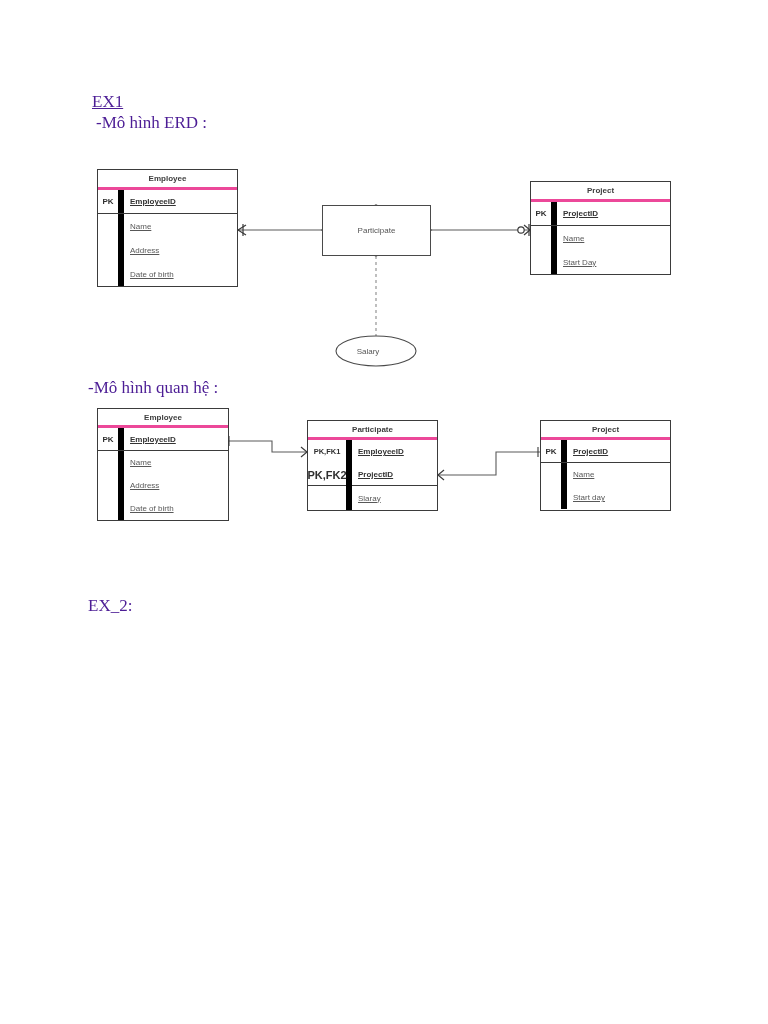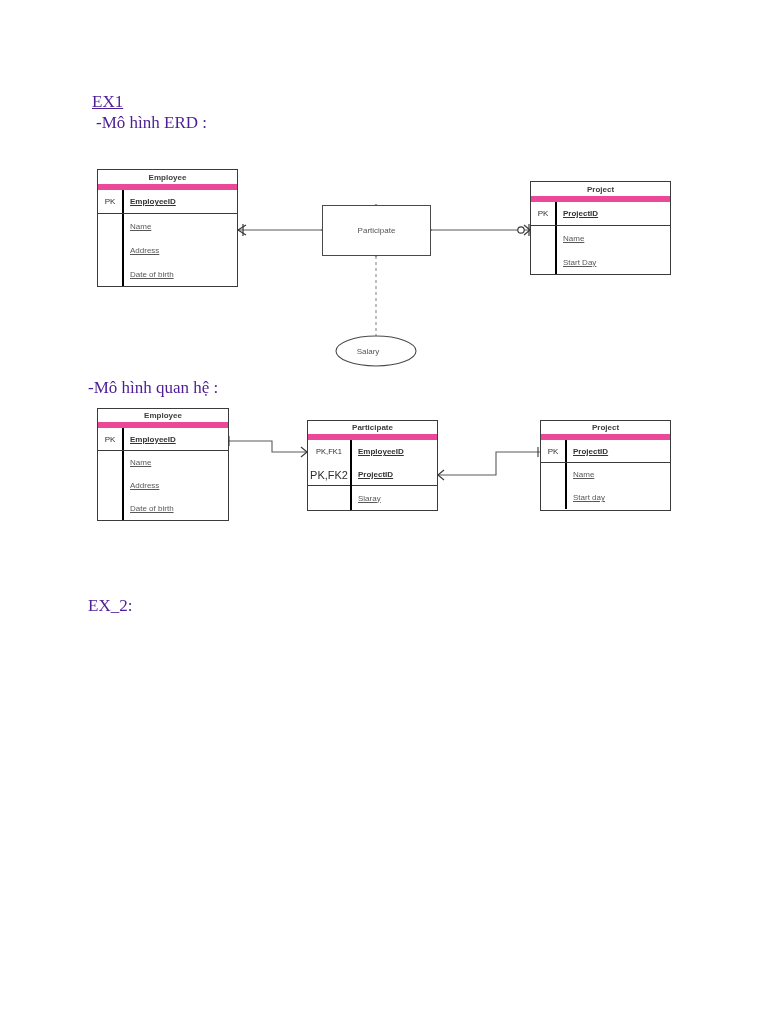--- a/index.html
+++ b/index.html
@@ -43,46 +43,46 @@
     background: #ffffff;
     border: 1px solid #3b3b3b;
     box-sizing: border-box;
     font-size: 8px;
     color: #585858;
   }
   .ent .ent-title {
     text-align: center;
     font-weight: bold;
     color: #3d3d3d;
-    border-bottom: 6px solid #ec4899;
+    border-bottom: 3px solid #ec4899;
     box-sizing: border-box;
     display: flex;
     align-items: center;
     justify-content: center;
   }
   .ent .rowgrp {
     box-sizing: border-box;
   }
   .ent .rowgrp.sep {
     border-bottom: 1px solid #3b3b3b;
   }
   .ent .row {
     display: flex;
     box-sizing: border-box;
     align-items: center;
   }
   .ent .key {
     box-sizing: border-box;
-    font-weight: normal;
+    font-weight: bold;
     color: #2f2f2f;
     text-align: right;
     display: flex;
     align-items: center;
     justify-content: center;
-    border-right: 2px solid #000000;
+    border-right: 6px solid #000000;
     flex: none;
   }
   .ent .fld {
     box-sizing: border-box;
     padding-left: 6px;
     display: flex;
     align-items: center;
     flex: 1 1 auto;
     text-decoration: underline;
   }

